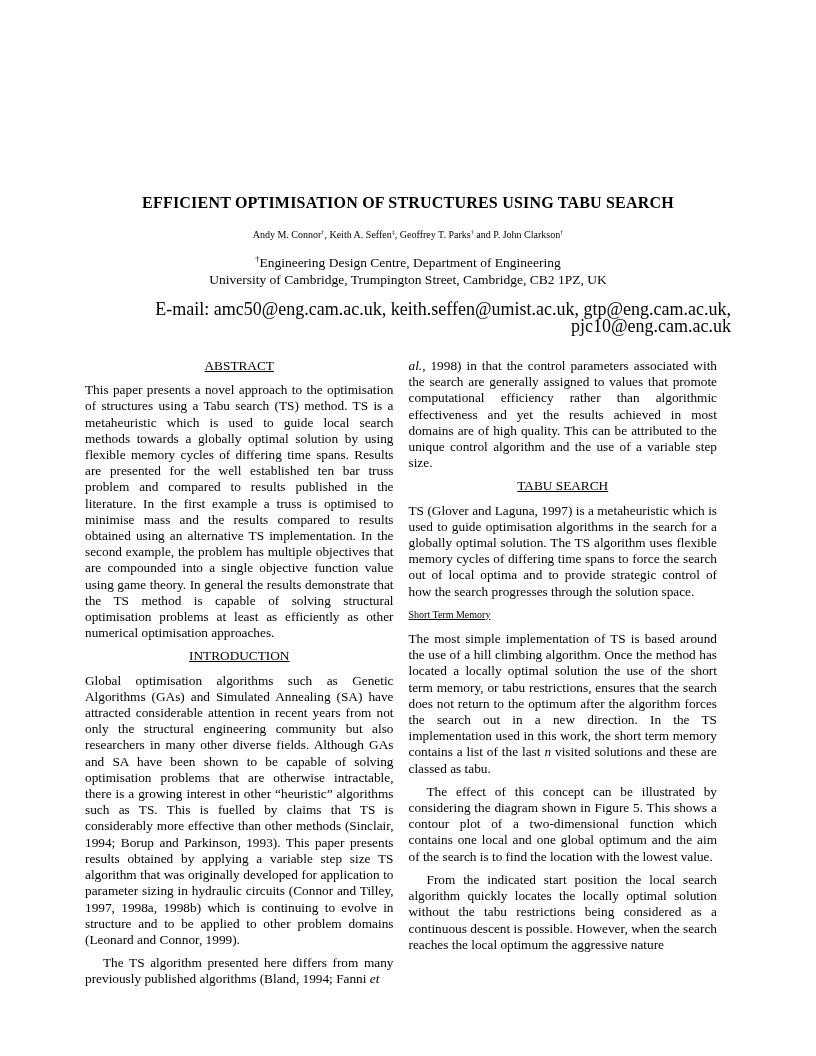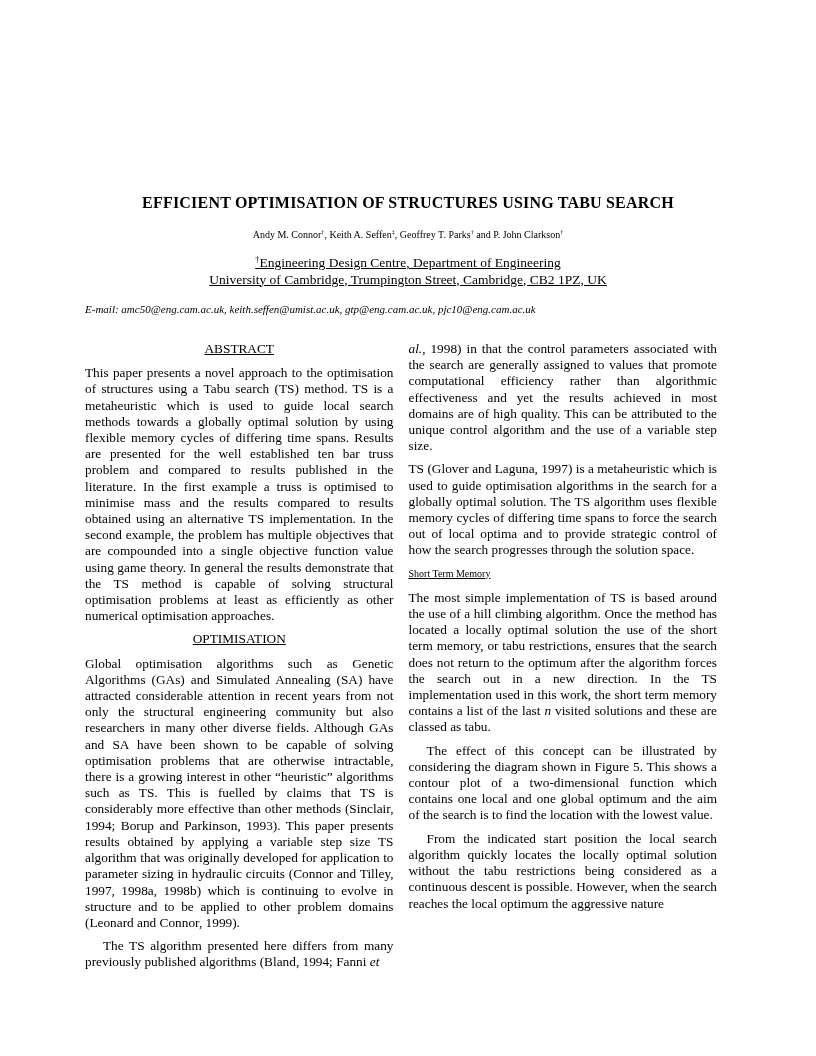--- a/index.html
+++ b/index.html
@@ -26,28 +26,26 @@
     font-size: 10px;
     text-align: center;
     margin-top: 14px;
     line-height: 17px;
   }
   .affil-block {
     margin-top: 12px;
     text-align: center;
     font-size: 13.5px;
     line-height: 16.5px;
-    text-decoration: underline;
   }
   .email {
     margin-top: 13px;
-    text-align: left;
-    font-size: 11px;
+    text-align: right;
+    font-size: 18px;
     line-height: 17px;
-    font-style: italic;
   }
   .columns {
     display: flex;
     gap: 15px;
     margin-top: 23px;
   }
   .col {
     width: 308.5px;
     font-size: 13.3px;
     line-height: 16.2px;
@@ -93,26 +91,27 @@
 
   <div class="affil-block">
   </div>
 
   <p class="email">E-mail: amc50@eng.cam.ac.uk, keith.seffen@umist.ac.uk, gtp@eng.cam.ac.uk, pjc10@eng.cam.ac.uk</p>
 
   <div class="columns">
     <div class="col">
         <div class="sec-heading">ABSTRACT</div>
         <p class="para"><span>This paper presents a novel approach to the optimisation of structures using a Tabu search (TS) method. TS is a metaheuristic which is used to guide local search methods towards a globally optimal solution by using flexible memory cycles of differing time spans. Results are presented for the well established ten bar truss problem and compared to results published in the literature. In the first example a truss is optimised to minimise mass and the results compared to results obtained using an alternative TS implementation. In the second example, the problem has multiple objectives that are compounded into a single objective function value using game theory. In general the results demonstrate that the TS method is capable of solving structural optimisation problems at least as efficiently as other numerical optimisation approaches.</span></p>
-        <div class="sec-heading">OPTIMISATION</div>
+        <div class="sec-heading">INTRODUCTION</div>
         <p class="para"><span>Global optimisation algorithms such as Genetic Algorithms (GAs) and Simulated Annealing (SA) have attracted considerable attention in recent years from not only the structural engineering community but also researchers in many other diverse fields. Although GAs and SA have been shown to be capable of solving optimisation problems that are otherwise intractable, there is a growing interest in other “heuristic” algorithms such as TS. This is fuelled by claims that TS is considerably more effective than other methods (Sinclair, 1994; Borup and Parkinson, 1993). This paper presents results obtained by applying a variable step size TS algorithm that was originally developed for application to parameter sizing in hydraulic circuits (Connor and Tilley, 1997, 1998a, 1998b) which is continuing to evolve in structure and to be applied to other problem domains (Leonard and Connor, 1999).</span></p>
         <p class="para indent"><span>The TS algorithm presented here differs from many previously published algorithms (Bland, 1994; Fanni </span><span class="it">et</span></p>
       </div>
     <div class="col">
         <p class="para"><span class="it">al.</span><span>, 1998) in that the control parameters associated with the search are generally assigned to values that promote computational efficiency rather than algorithmic effectiveness and yet the results achieved in most domains are of high quality. This can be attributed to the unique control algorithm and the use of a variable step size.</span></p>
+        <div class="sec-heading">TABU SEARCH</div>
         <p class="para"><span>TS (Glover and Laguna, 1997) is a metaheuristic which is used to guide optimisation algorithms in the search for a globally optimal solution. The TS algorithm uses flexible memory cycles of differing time spans to force the search out of local optima and to provide strategic control of how the search progresses through the solution space.</span></p>
         <div class="sub-heading">Short Term Memory</div>
         <p class="para"><span>The most simple implementation of TS is based around the use of a hill climbing algorithm. Once the method has located a locally optimal solution the use of the short term memory, or tabu restrictions, ensures that the search does not return to the optimum after the algorithm forces the search out in a new direction. In the TS implementation used in this work, the short term memory contains a list of the last </span><span class="it">n</span><span> visited solutions and these are classed as tabu.</span></p>
         <p class="para indent"><span>The effect of this concept can be illustrated by considering the diagram shown in Figure 5. This shows a contour plot of a two-dimensional function which contains one local and one global optimum and the aim of the search is to find the location with the lowest value.</span></p>
         <p class="para indent"><span>From the indicated start position the local search algorithm quickly locates the locally optimal solution without the tabu restrictions being considered as a continuous descent is possible. However, when the search reaches the local optimum the aggressive nature</span></p>
       </div>
   </div>
 
 </div>
 

